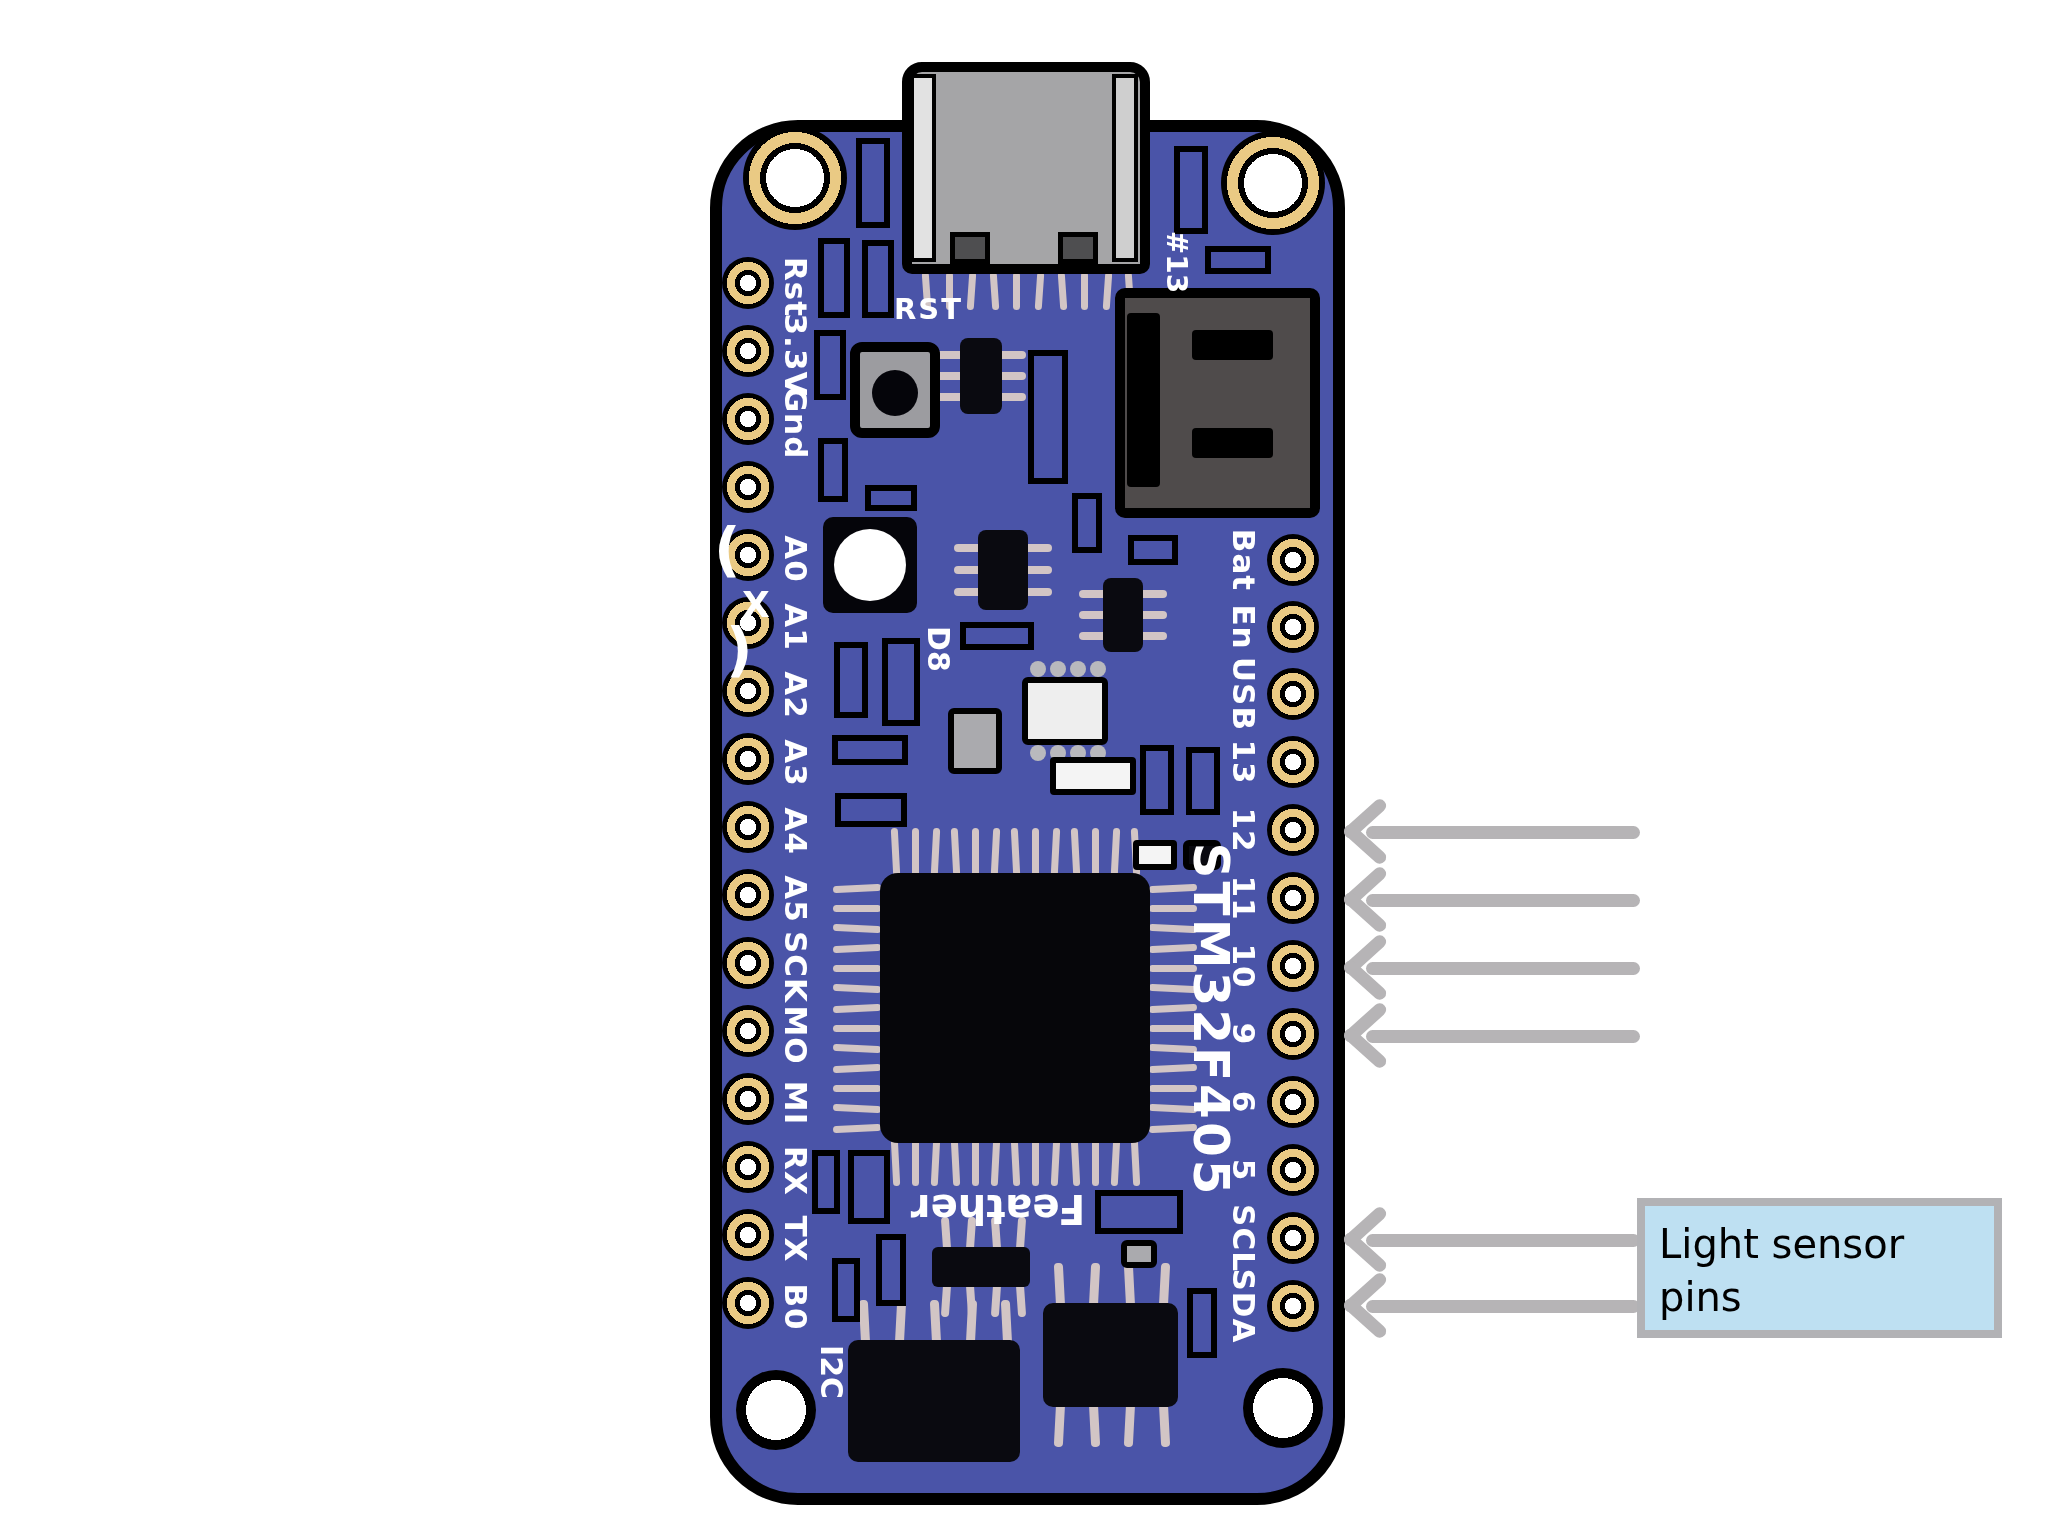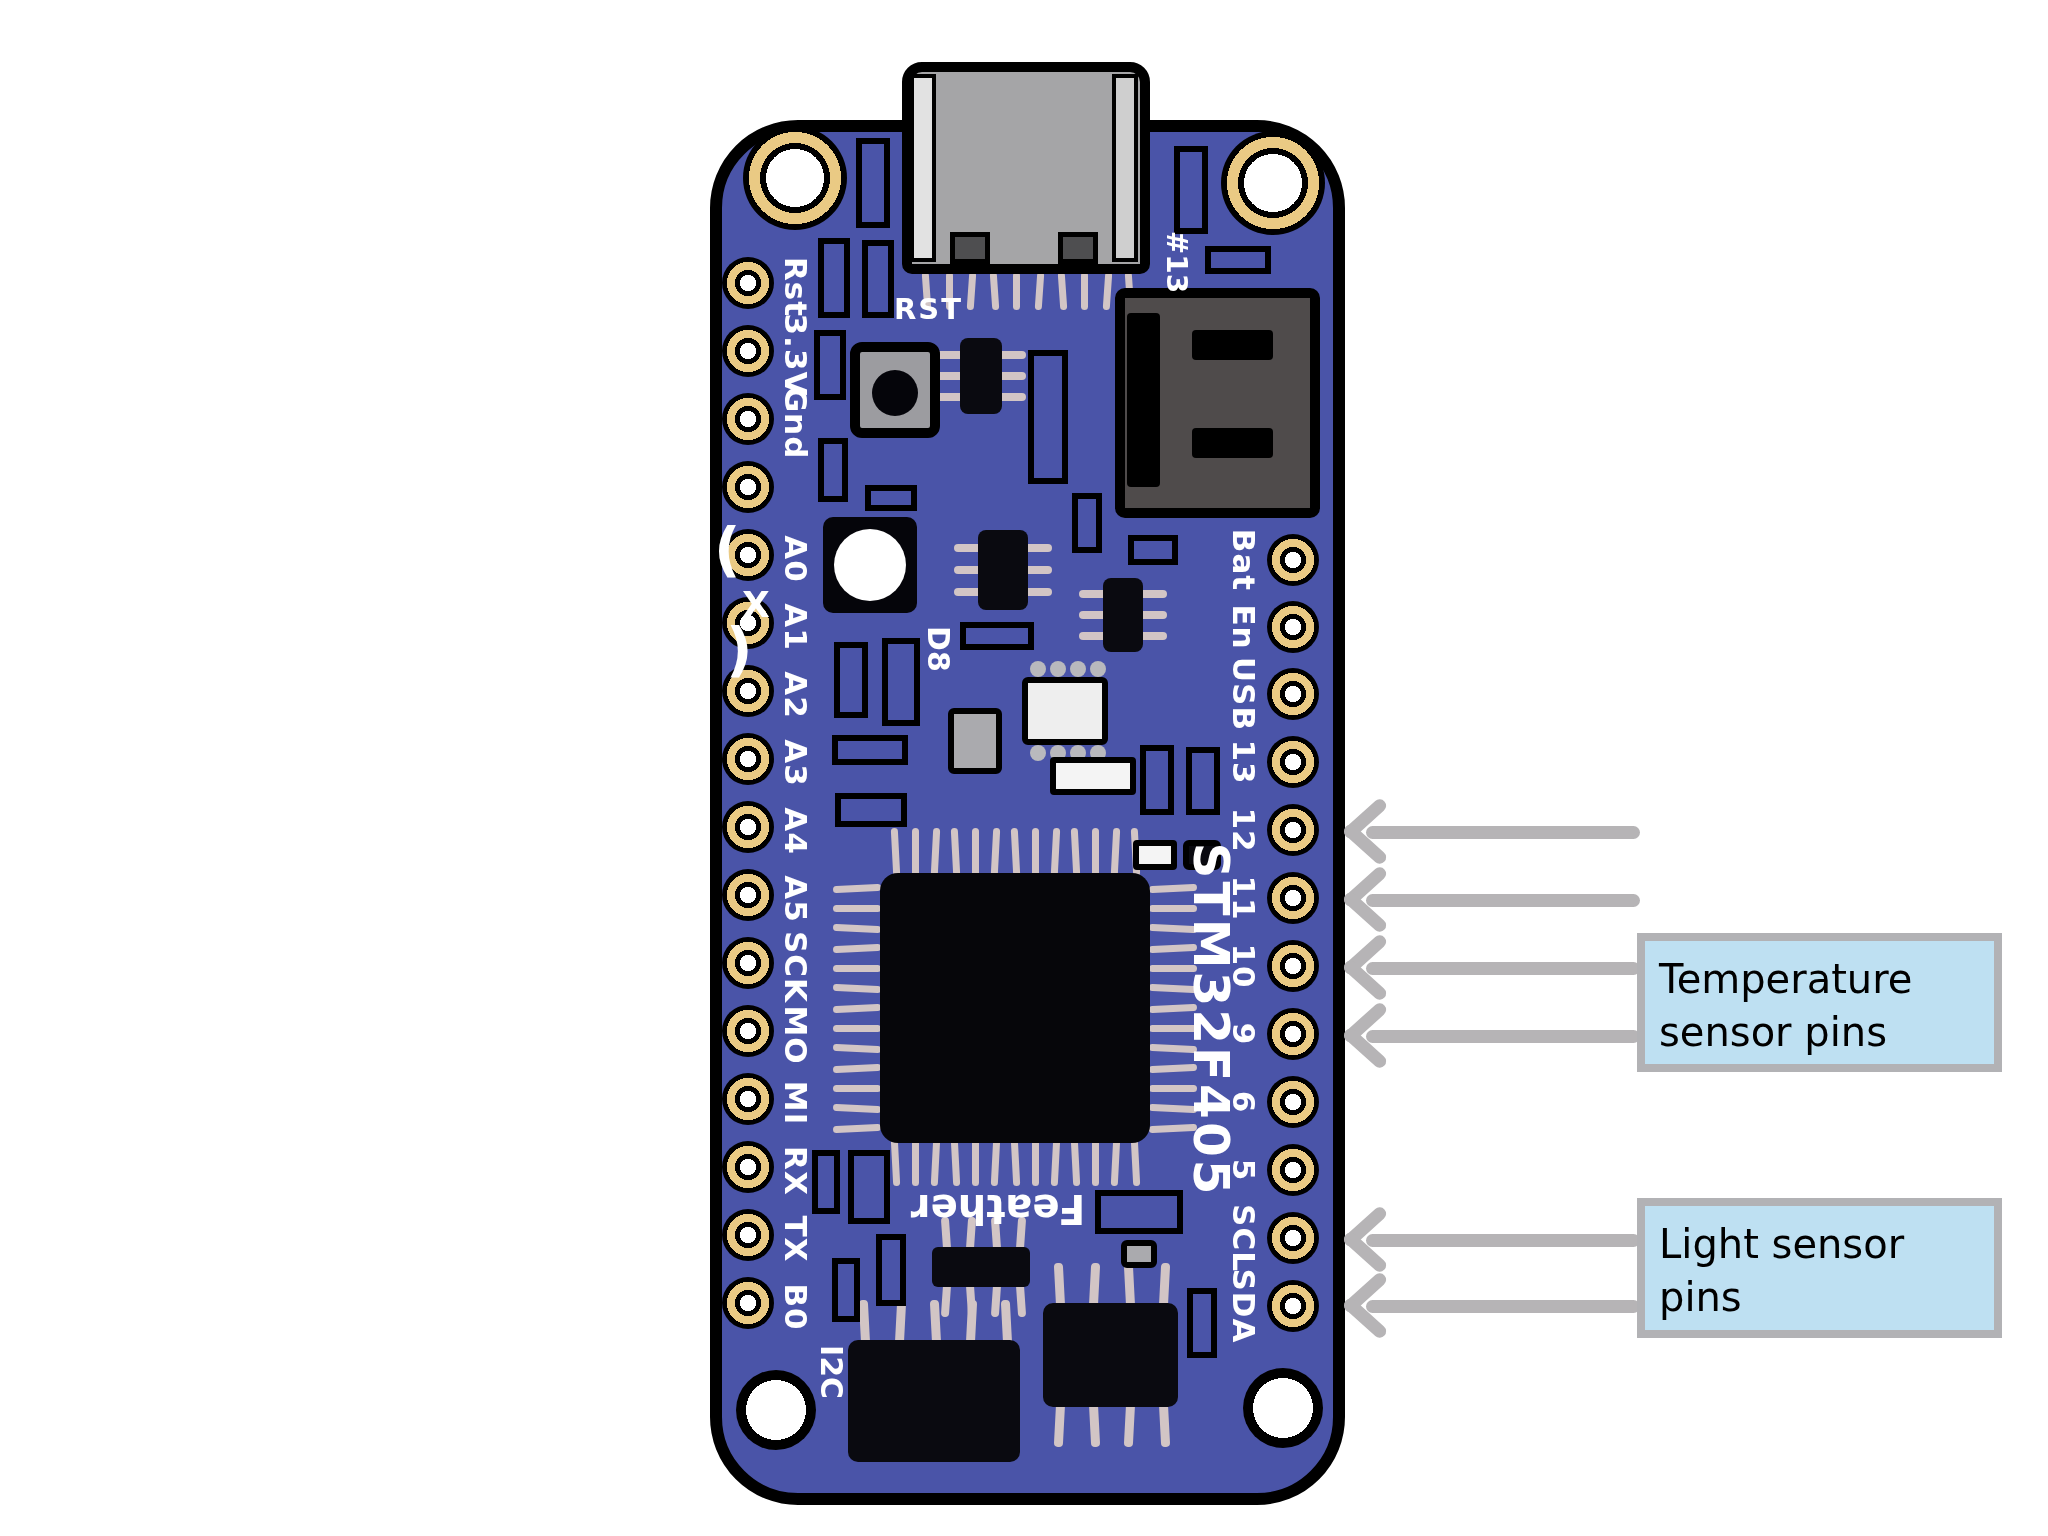--- a/index.html
+++ b/index.html
@@ -415,19 +415,16 @@
     <div class="arrow-arm" style="left: 1344px; top: 961px; transform: rotate(42deg);"></div>
     <div class="arrow-shaft" style="left: 1366px; top: 1030px; width: 274px;"></div>
     <div class="arrow-arm" style="left: 1344px; top: 1029px; transform: rotate(-42deg);"></div>
     <div class="arrow-arm" style="left: 1344px; top: 1029px; transform: rotate(42deg);"></div>
     <div class="arrow-shaft" style="left: 1366px; top: 1234px; width: 274px;"></div>
     <div class="arrow-arm" style="left: 1344px; top: 1233px; transform: rotate(-42deg);"></div>
     <div class="arrow-arm" style="left: 1344px; top: 1233px; transform: rotate(42deg);"></div>
     <div class="arrow-shaft" style="left: 1366px; top: 1300px; width: 274px;"></div>
     <div class="arrow-arm" style="left: 1344px; top: 1299px; transform: rotate(-42deg);"></div>
     <div class="arrow-arm" style="left: 1344px; top: 1299px; transform: rotate(42deg);"></div>
-    <div class="callout-box" style="left: 1637px; top: 933px; width: 365px; height: 139px;">
-      <span class="callout-text">Temperature sensor pins</span>
-    </div>
     <div class="callout-box" style="left: 1637px; top: 1198px; width: 365px; height: 140px;">
       <span class="callout-text">Light sensor pins</span>
     </div>
   </div>
 
 </body></html>

